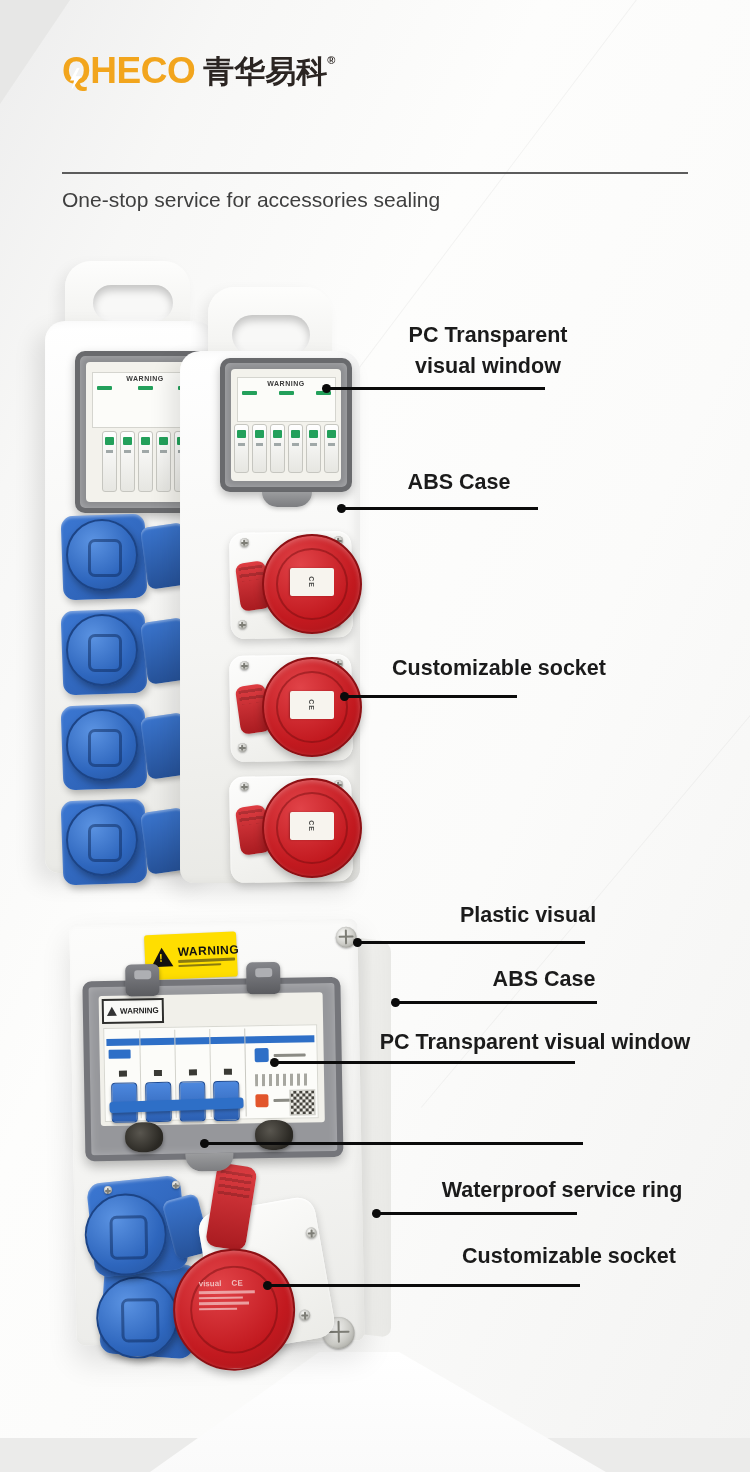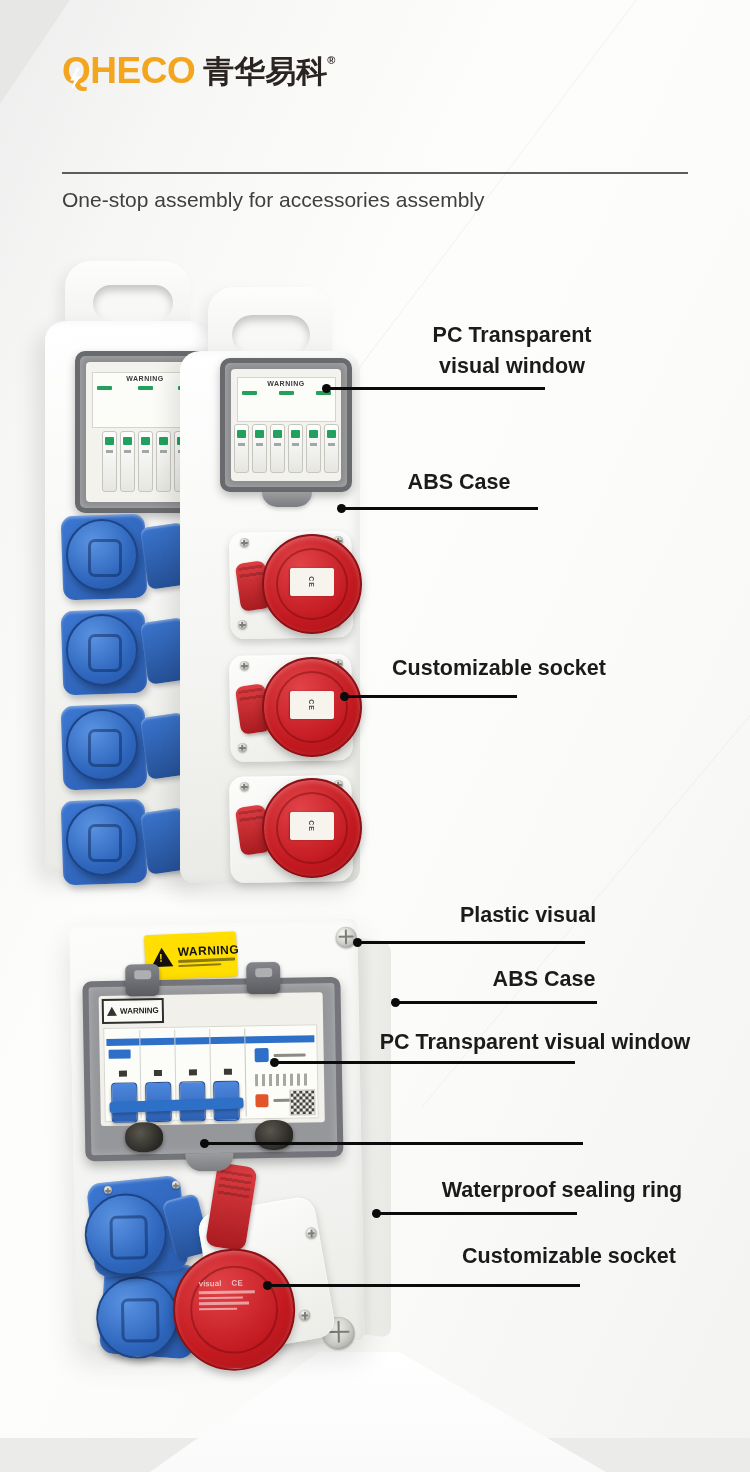--- a/index.html
+++ b/index.html
@@ -165,21 +165,21 @@
   <div class="facet facet-line2"></div>
   <div class="facet bottom-strip"></div>
   <div class="facet bottom-wedge"></div>
 
   <div class="logo-row">
     <span class="logo-en">QHECO</span><svg class="logo-bolt" viewBox="0 0 10 16">
         <path d="M6 0 L1 9 H4 L2 16 L9 6 H5 L8 0 Z" fill="#ffffff"></path>
       </svg><span class="logo-cn">青华易科</span><span class="logo-reg">®</span>
   </div>
   <div class="rule"></div>
-  <div class="subtitle">One-stop assembly for accessories assembly</div>
+  <div class="subtitle">One-stop service for accessories sealing</div>
 
   <div style="position:absolute; left:40px; top:253px; width:350px; height:630px;">
 
     <div style="position:absolute; left:5px; top:8px; width:170px; height:612px; z-index:1;">
       <div class="handle" style="left:20px; top:0; width:125px; height:88px;"></div>
       <div class="hslot" style="left:48px; top:24px; width:80px; height:36px;"></div>
       <div class="case-body" style="left:0; top:60px; width:170px; height:552px;"></div>
       <div class="p1win" style="left:30px; top:90px; width:140px; height:162px;">
         <div class="panel">
           <div class="strip">
@@ -278,21 +278,21 @@
         <div class="screw" style="left:114px; top:8px; width:9px; height:9px;"></div>
         <div class="rlatch" style="left:18px; top:34px; width:30px; height:48px; transform:rotate(-8deg);"></div>
         <div class="rlid" style="left:42px; top:6px; width:100px; height:100px;"></div>
         <div class="ce-chip" style="left:78px; top:32px; width:28px; height:44px;">
             <span>CE</span>
           </div>
       </div>
     </div>
   </div>
 
-  <div class="co-label pre" style="left:488px; top:320px;margin-left:24px;">PC Transparent
+  <div class="co-label pre" style="left:488px; top:320px;">PC Transparent
 visual window</div>
   <div class="co-line" style="left:327px; top:387px; width:218px;"></div>
   <div class="co-dot" style="left:322px; top:384px;"></div>
 
   <div class="co-label" style="left:459px; top:467px;">ABS Case</div>
   <div class="co-line" style="left:342px; top:507px; width:196px;"></div>
   <div class="co-dot" style="left:337px; top:504px;"></div>
 
   <div class="co-label" style="left:499px; top:653px;">Customizable socket</div>
   <div class="co-line" style="left:345px; top:695px; width:172px;"></div>
@@ -400,21 +400,21 @@
   <div class="co-line" style="left:396px; top:1001px; width:201px;"></div>
   <div class="co-dot" style="left:391px; top:998px;"></div>
 
   <div class="co-label" style="left:535px; top:1027px;">PC Transparent visual window</div>
   <div class="co-line" style="left:275px; top:1061px; width:300px;"></div>
   <div class="co-dot" style="left:270px; top:1058px;"></div>
 
   <div class="co-line" style="left:205px; top:1142px; width:378px;"></div>
   <div class="co-dot" style="left:200px; top:1139px;"></div>
 
-  <div class="co-label" style="left:562px; top:1175px;">Waterproof sealing ring</div>
+  <div class="co-label" style="left:562px; top:1175px;">Waterproof service ring</div>
   <div class="co-line" style="left:377px; top:1212px; width:200px;"></div>
   <div class="co-dot" style="left:372px; top:1209px;"></div>
 
   <div class="co-label" style="left:569px; top:1241px;">Customizable socket</div>
   <div class="co-line" style="left:268px; top:1284px; width:312px;"></div>
   <div class="co-dot" style="left:263px; top:1281px;"></div>
 
 </div>
 
 </body></html>

